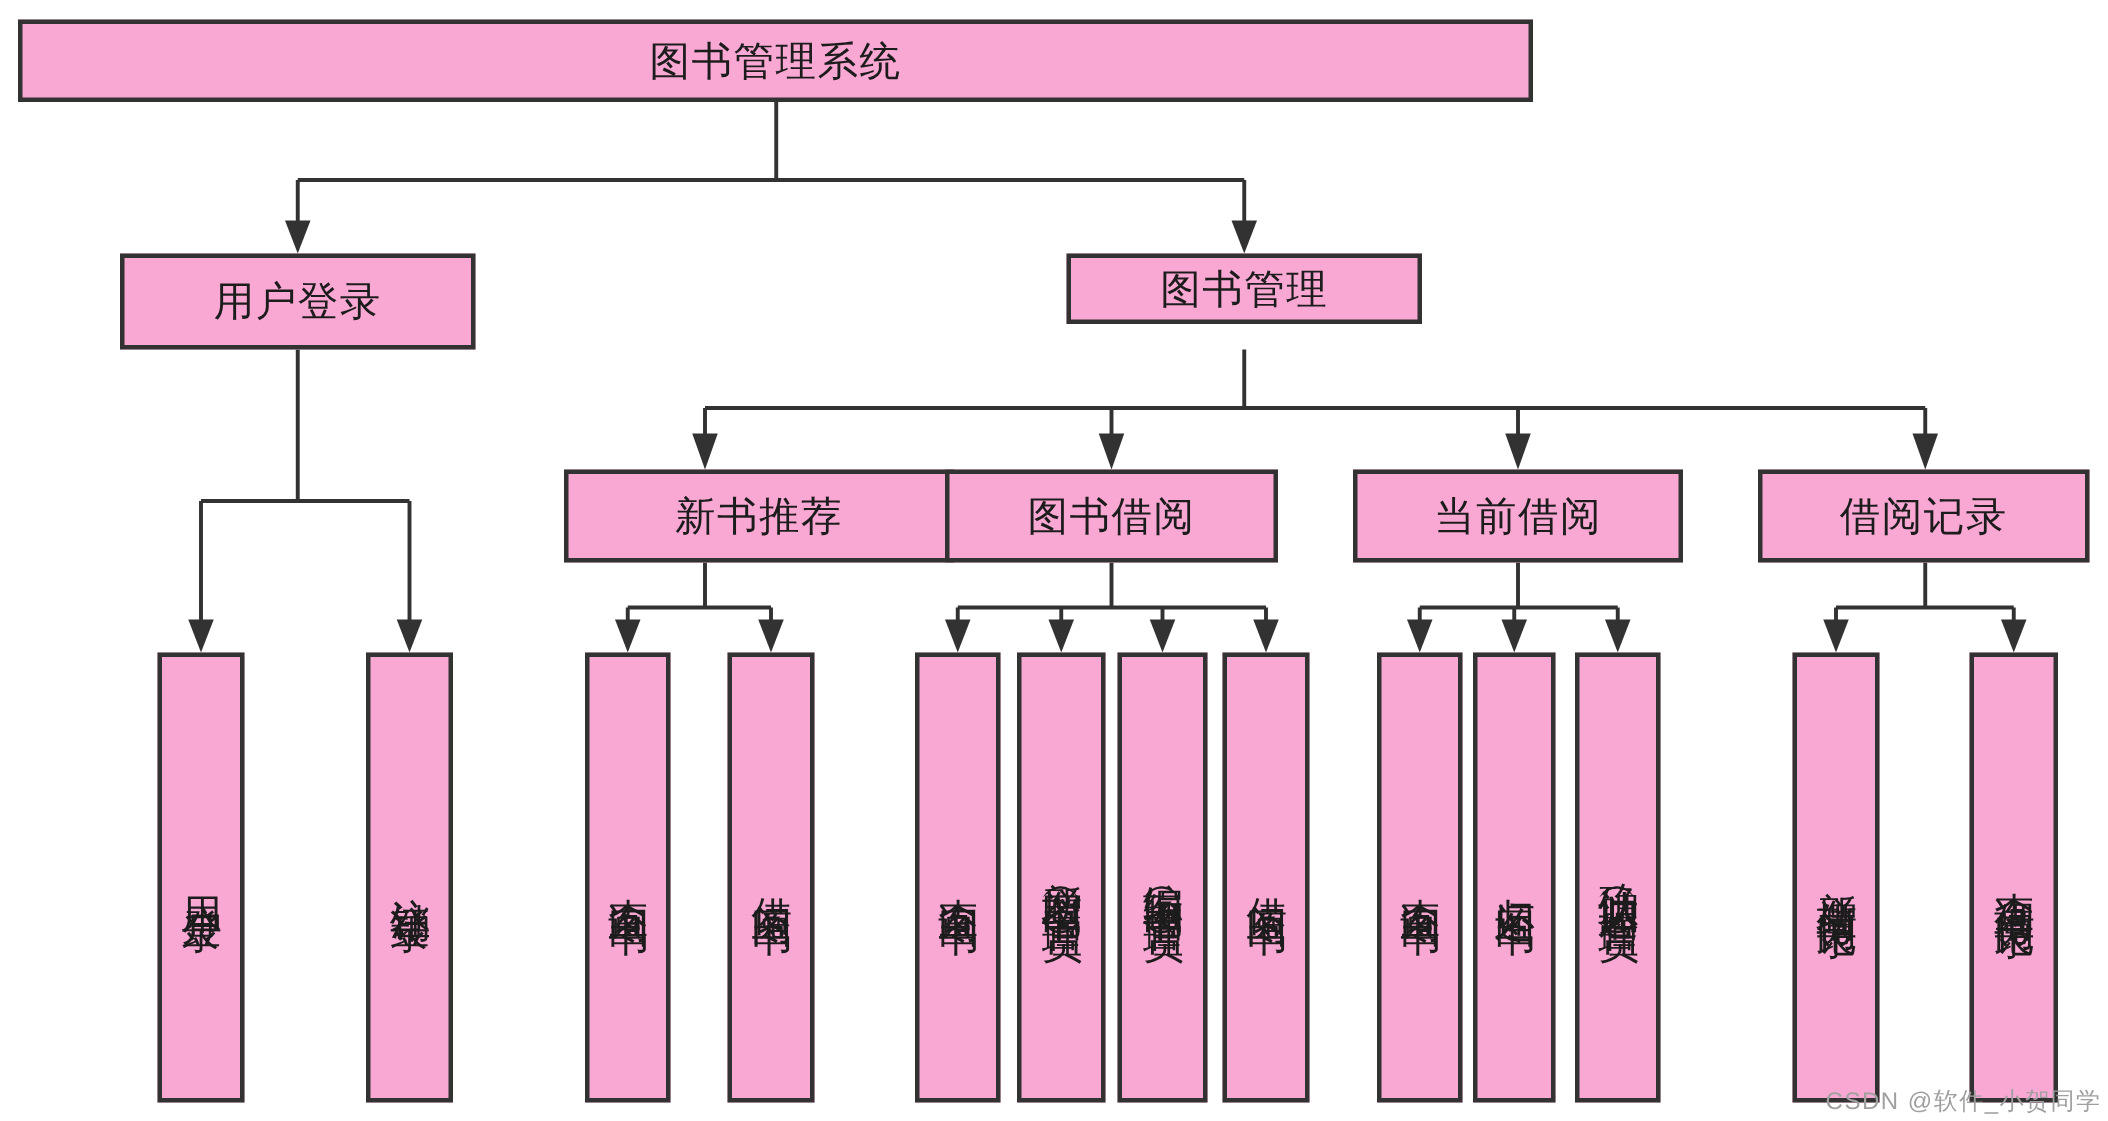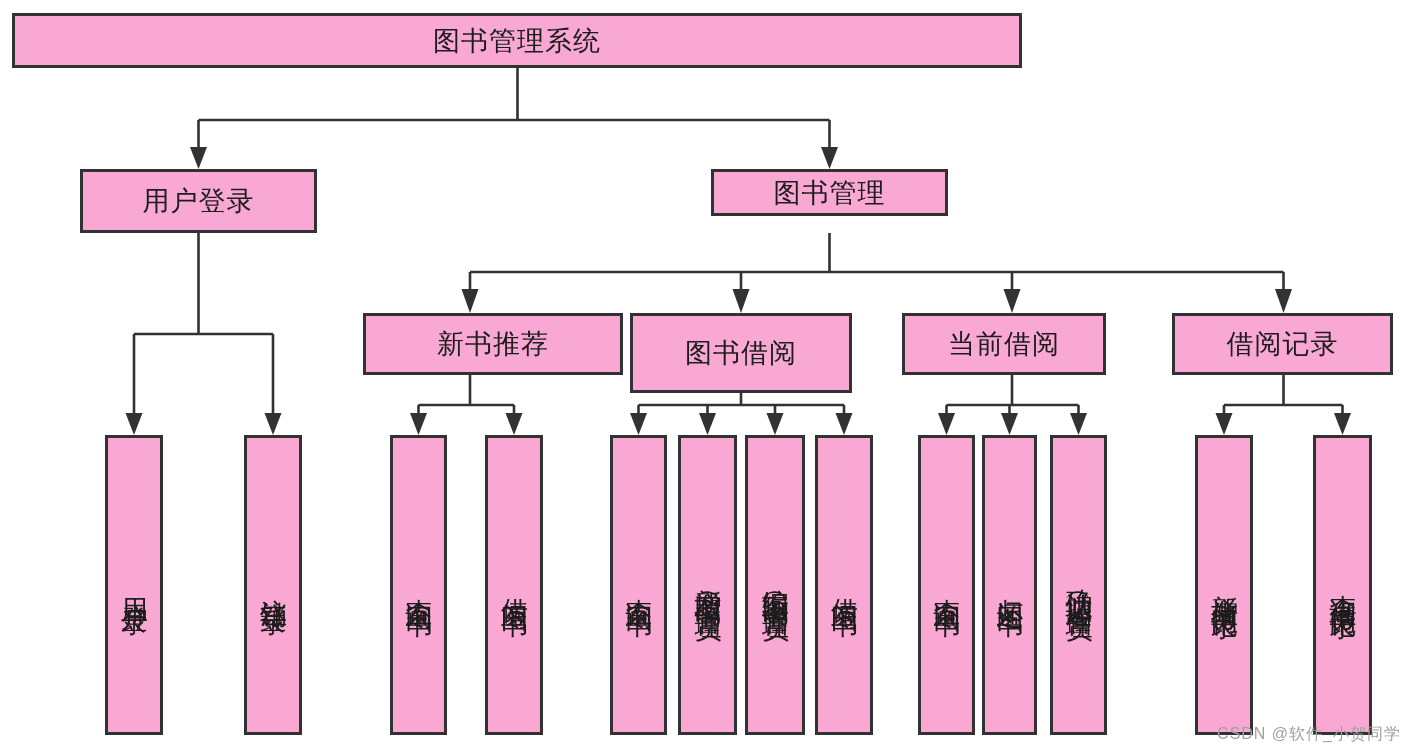--- a/index.html
+++ b/index.html
@@ -106,27 +106,27 @@
     <span>图书管理系统</span>
   </div>
 
   <div class="node" style="left:80px;top:169px;width:237px;height:64px;">
     <span>用户登录</span>
   </div>
   <div class="node" style="left:711px;top:169px;width:237px;height:47px;">
     <span>图书管理</span>
   </div>
 
-  <div class="node" style="left:363px;top:313px;width:260px;height:62px;">
+  <div class="node" style="left:376px;top:313px;width:260px;height:62px;">
     <span>新书推荐</span>
   </div>
-  <div class="node" style="left:630px;top:313px;width:222px;height:80px;">
+  <div class="node" style="left:630px;top:313px;width:222px;height:62px;">
     <span>图书借阅</span>
   </div>
-  <div class="node" style="left:902px;top:313px;width:204px;height:62px;">
+  <div class="node" style="left:902px;top:313px;width:220px;height:62px;">
     <span>当前借阅</span>
   </div>
   <div class="node" style="left:1172px;top:313px;width:221px;height:62px;">
     <span>借阅记录</span>
   </div>
 
   <div class="node leaf" style="left:105px;top:435px;width:58px;height:300px;">
     <span>用户登录</span>
   </div>
   <div class="node leaf" style="left:244px;top:435px;width:58px;height:300px;">

